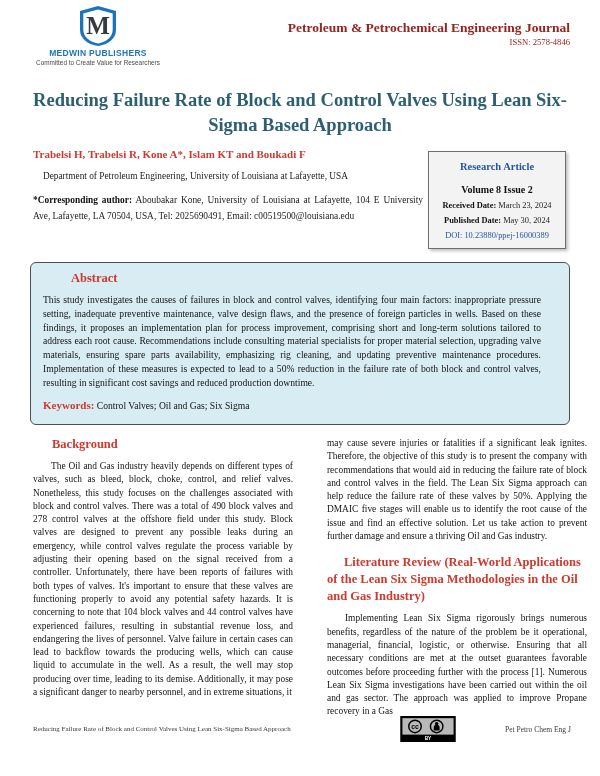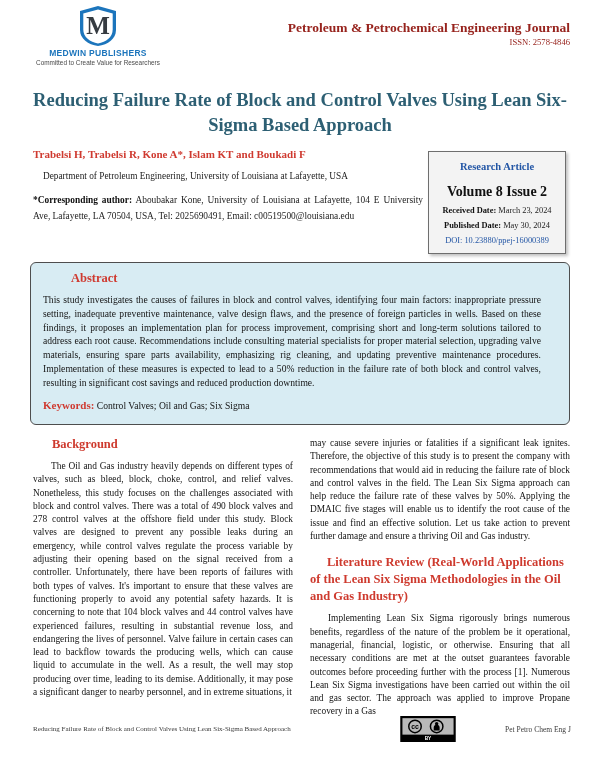--- a/index.html
+++ b/index.html
@@ -21,33 +21,33 @@
   .authors{position:absolute;left:33px;top:148px;font-size:11px;font-weight:bold;color:#cf3a30;}
   .affiliation{position:absolute;left:43px;top:171px;font-size:9.3px;color:#222;}
   .corresponding{position:absolute;left:33px;top:193px;width:390px;margin:0;
                  font-size:9.4px;line-height:15.5px;text-align:justify;color:#222;}
   .corresponding strong{color:#111;}
   
   .info-box{position:absolute;left:428px;top:151px;width:138px;box-sizing:border-box;
             background:#f3f3f3;border:1.5px solid #6e6e6e;box-shadow:2px 2px 3px rgba(0,0,0,.25);
             padding:9px 4px 8px 4px;text-align:center;}
   .info-type{font-size:10.5px;font-weight:bold;color:#2356a5;margin-bottom:12px;}
-  .info-volume{font-size:14px;font-weight:bold;color:#111;margin-bottom:6px;}
+  .info-volume{font-size:10px;font-weight:bold;color:#111;margin-bottom:6px;}
   .info-line{font-size:8.4px;color:#222;margin-bottom:6px;}
   .info-line strong{color:#111;}
   .info-doi{font-size:8.4px;color:#2356a5;cursor:pointer;}
   
   .abstract-box{position:absolute;left:30px;top:262px;width:540px;height:163px;box-sizing:border-box;
                 background:#d8ecf3;border:1.5px solid #4e4e4e;border-radius:6px;padding:8px 28px 6px 12px;}
   .abstract-heading{margin:0 0 7px 28px;font-size:12.5px;font-weight:bold;color:#cf3a30;}
   .abstract-text{margin:0;font-size:9.6px;line-height:13.8px;text-align:justify;color:#141414;}
   .keywords{margin:9px 0 0 0;font-size:9.6px;color:#141414;}
   .kw-label{font-size:11px;font-weight:bold;color:#cf3a30;}
   
-  .columns{position:absolute;left:33px;top:437px;width:537px;display:flex;gap:17px;}
+  .columns{position:absolute;left:33px;top:437px;width:537px;display:flex;gap:34px;}
   .col{flex:0 0 260px;width:260px;}
   .section-heading{margin:0 0 8px 0;font-size:12.5px;font-weight:bold;color:#ce3a2e;text-indent:19px;line-height:15px;}
   .section-heading.lit{margin:11px 0 7px 0;text-indent:17px;line-height:17px;}
   .body-text{margin:0;font-size:9.4px;line-height:13.3px;text-align:justify;color:#141414;}
   .body-text.indent{text-indent:18px;}
   
   .run-title{position:absolute;left:33px;top:725px;font-size:7px;color:#3b3b3b;}
   .cc-badge{position:absolute;left:400px;top:716px;cursor:pointer;}
   .abbrev{position:absolute;left:505px;top:725px;font-size:7.5px;color:#3b3b3b;}
 </style>

